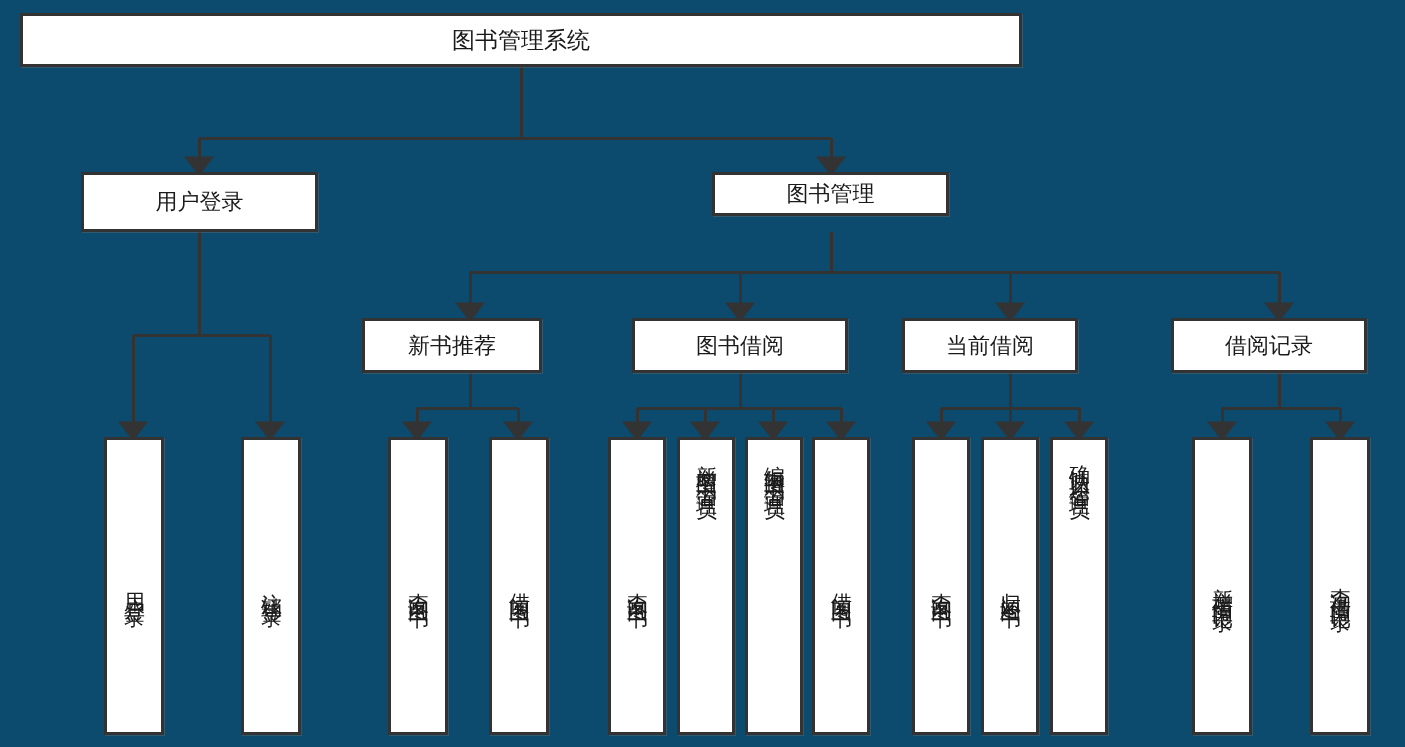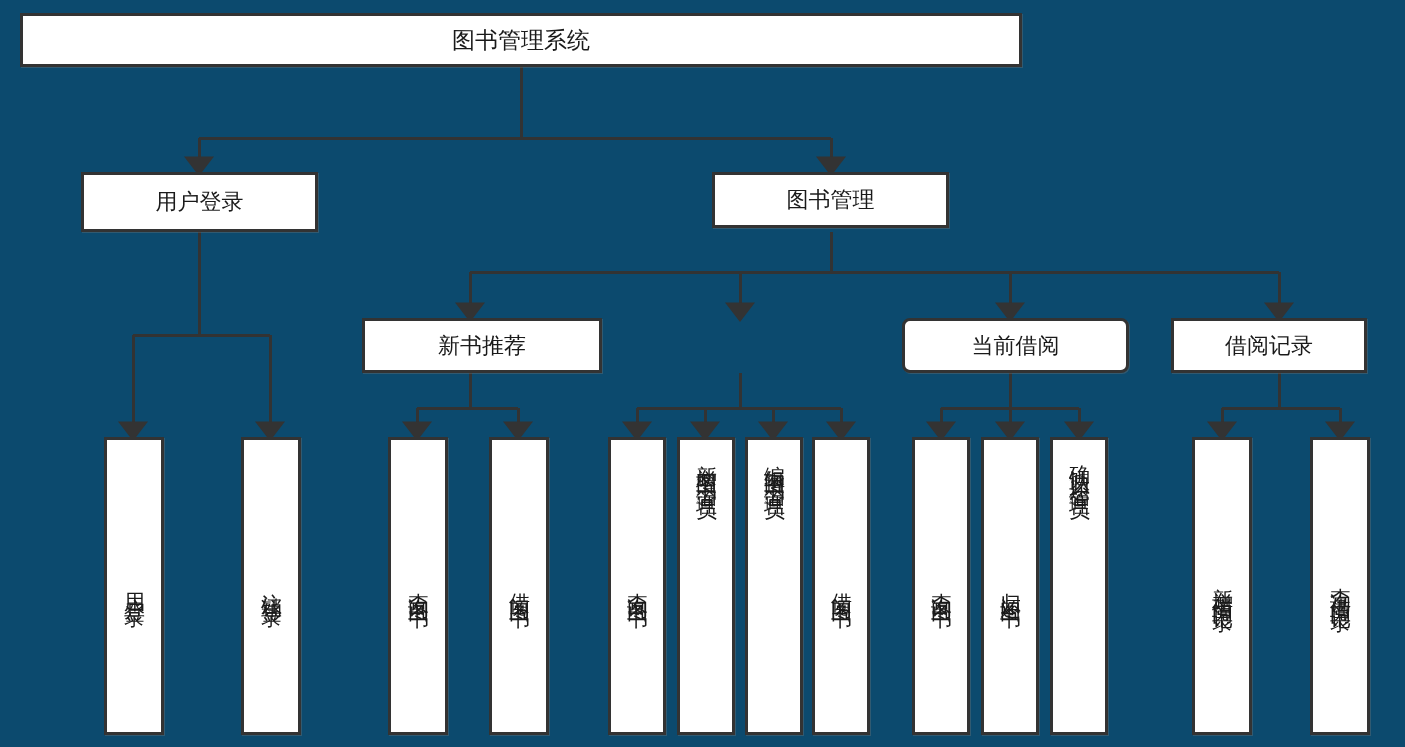--- a/index.html
+++ b/index.html
@@ -129,28 +129,31 @@
     </g>
   </svg>
 
   <div class="node root" style="left:20px; top:13px; width:1002px; height:54px;">
     <span>图书管理系统</span>
   </div>
 
   <div class="node lvl2" style="left:81px; top:172px; width:237px; height:60px;">
     <span>用户登录</span>
   </div>
-  <div class="node lvl2" style="left:712px; top:172px; width:237px; height:56px;">
+  <div class="node lvl2" style="left:712px; top:172px; width:237px; height:44px;">
     <span>图书管理</span>
   </div>
 
-  <div class="node lvl3" style="left:362px; top:318px; width:240px; height:55px;">
+  <div class="node lvl3" style="left:362px; top:318px; width:180px; height:55px;">
     <span>新书推荐</span>
   </div>
-  <div class="node lvl3" style="left:902px; top:318px; width:227px; height:55px;border-radius:8px;">
+  <div class="node lvl3" style="left:632px; top:318px; width:216px; height:55px;">
+    <span>图书借阅</span>
+  </div>
+  <div class="node lvl3" style="left:902px; top:318px; width:176px; height:55px;">
     <span>当前借阅</span>
   </div>
   <div class="node lvl3" style="left:1171px; top:318px; width:196px; height:55px;">
     <span>借阅记录</span>
   </div>
 
   <div class="node leaf centered" style="left:104px; top:437px; width:60px; height:298px;">
     <span class="vtext">用户登录</span>
   </div>
   <div class="node leaf centered" style="left:241px; top:437px; width:60px; height:298px;">

